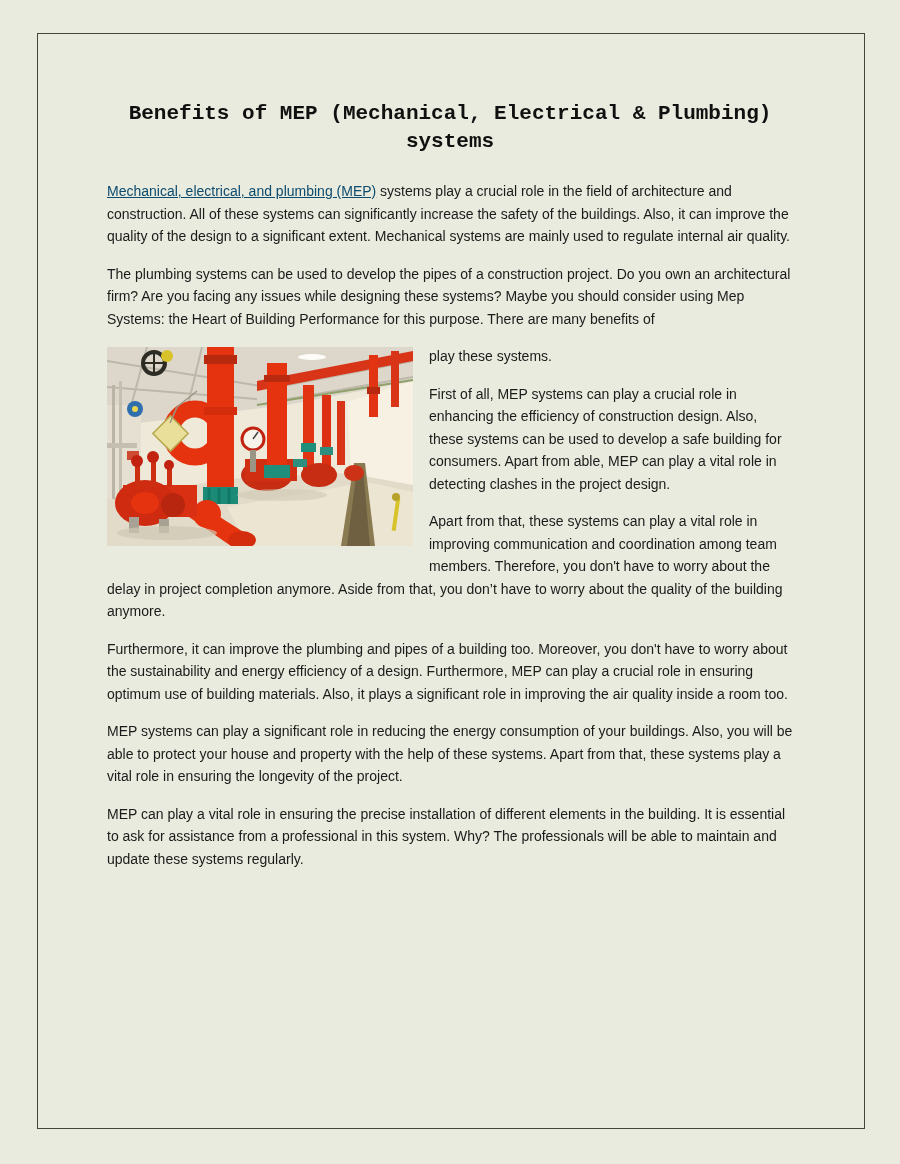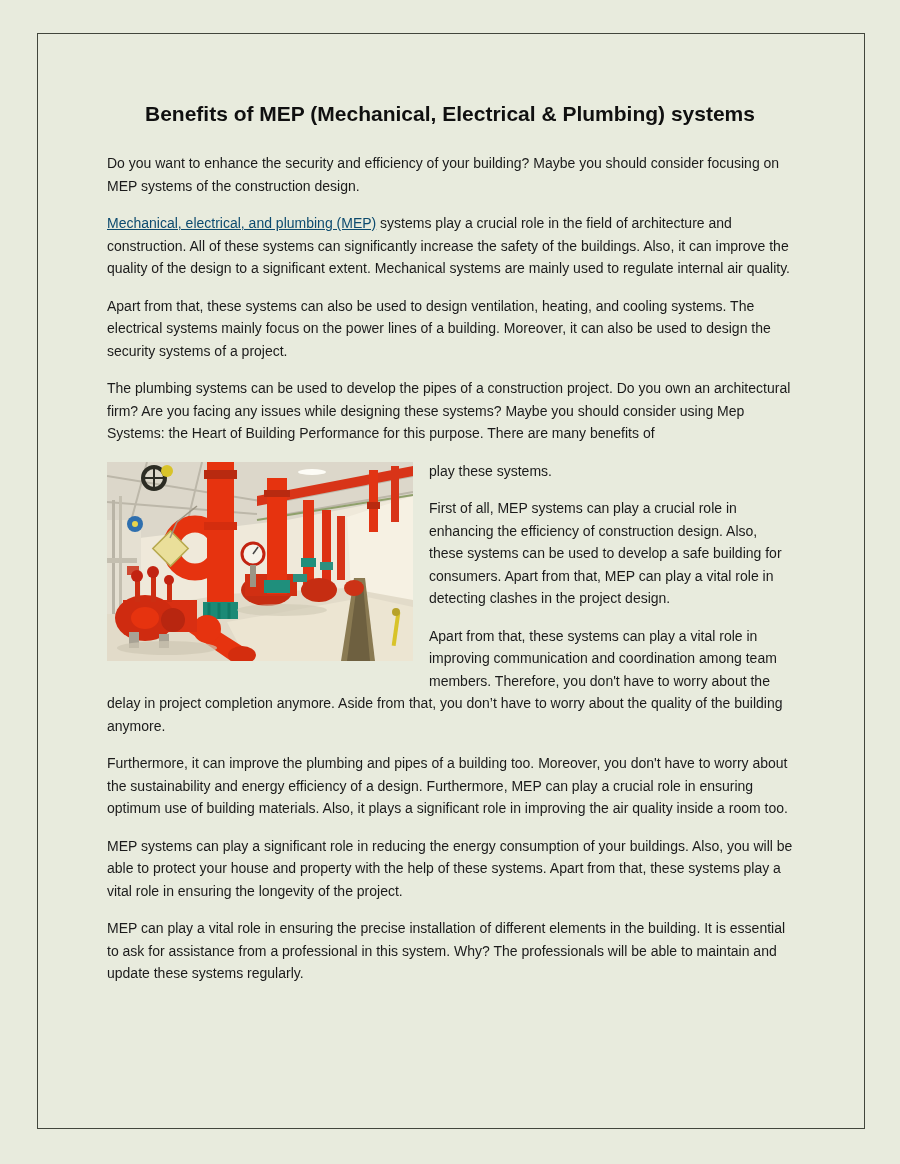--- a/index.html
+++ b/index.html
@@ -24,20 +24,21 @@
   .content {
     padding: 66px 71px 0 69px;
   }
   h1.doc-title {
     font-size: 21px;
     line-height: 28px;
     font-weight: bold;
     text-align: center;
     color: #101010;
     margin: 0 0 24px 0;
+    font-family: Liberation Mono, monospace;
   }
   p.body-par {
     font-size: 14px;
     line-height: 22.5px;
     color: #1b1b1b;
     margin: 0 0 15px 0;
     text-align: left;
   }
   a.doc-link {
     color: #0c4a6e;
@@ -54,25 +55,23 @@
   .photo-float svg { display: block; width: 306px; height: 199px; }
 </style>
 </head>
 <body>
 
 <div class="page">
   <div class="content">
 
     <h1 class="doc-title">Benefits of MEP (Mechanical, Electrical &amp; Plumbing) systems</h1>
 
-    <p class="body-par">Do you want to enhance the security and efficiency of your building? Maybe you should consider focusing on MEP systems of the construction design.</p>
 
     <p class="body-par"><a class="doc-link" href="#">Mechanical, electrical, and plumbing (MEP)</a><span> systems play a crucial role in the field of architecture and construction. All of these systems can significantly increase the safety of the buildings. Also, it can improve the quality of the design to a significant extent. Mechanical systems are mainly used to regulate internal air quality.</span></p>
 
-    <p class="body-par">Apart from that, these systems can also be used to design ventilation, heating, and cooling systems. The electrical systems mainly focus on the power lines of a building. Moreover, it can also be used to design the security systems of a project.</p>
 
     <p class="body-par">The plumbing systems can be used to develop the pipes of a construction project. Do you own an architectural firm? Are you facing any issues while designing these systems? Maybe you should consider using Mep Systems: the Heart of Building Performance for this purpose. There are many benefits of</p>
 
     <p class="body-par">
       <span class="photo-float">
 
         <svg viewBox="0 0 306 199" xmlns="http://www.w3.org/2000/svg" preserveAspectRatio="none">
 
           <rect x="0" y="0" width="306" height="199" fill="#efe9da"></rect>
 
@@ -173,21 +172,21 @@
 
           <rect x="287" y="150" width="4" height="34" fill="#d8c32a" transform="rotate(8 289 167)"></rect>
           <circle cx="289" cy="150" r="4" fill="#b7a22a"></circle>
 
           <ellipse cx="60" cy="186" rx="50" ry="7" fill="#cfc8b4" opacity="0.7"></ellipse>
           <ellipse cx="175" cy="148" rx="45" ry="6" fill="#cfc8b4" opacity="0.6"></ellipse>
         </svg>
       </span><span>play these systems.</span>
     </p>
 
-    <p class="body-par">First of all, MEP systems can play a crucial role in enhancing the efficiency of construction design. Also, these systems can be used to develop a safe building for consumers. Apart from that, MEP can play a vital role in detecting clashes in the project design.</p>
+    <p class="body-par">First of all, MEP systems can play a crucial role in enhancing the efficiency of construction design. Also, these systems can be used to develop a safe building for consumers. Apart from able, MEP can play a vital role in detecting clashes in the project design.</p>
 
     <p class="body-par">Apart from that, these systems can play a vital role in improving communication and coordination among team members. Therefore, you don't have to worry about the delay in project completion anymore. Aside from that, you don’t have to worry about the quality of the building anymore.</p>
 
     <p class="body-par">Furthermore, it can improve the plumbing and pipes of a building too. Moreover, you don't have to worry about the sustainability and energy efficiency of a design. Furthermore, MEP can play a crucial role in ensuring optimum use of building materials. Also, it plays a significant role in improving the air quality inside a room too.</p>
 
     <p class="body-par">MEP systems can play a significant role in reducing the energy consumption of your buildings. Also, you will be able to protect your house and property with the help of these systems. Apart from that, these systems play a vital role in ensuring the longevity of the project.</p>
 
     <p class="body-par">MEP can play a vital role in ensuring the precise installation of different elements in the building. It is essential to ask for assistance from a professional in this system. Why? The professionals will be able to maintain and update these systems regularly.</p>
 
   </div>

